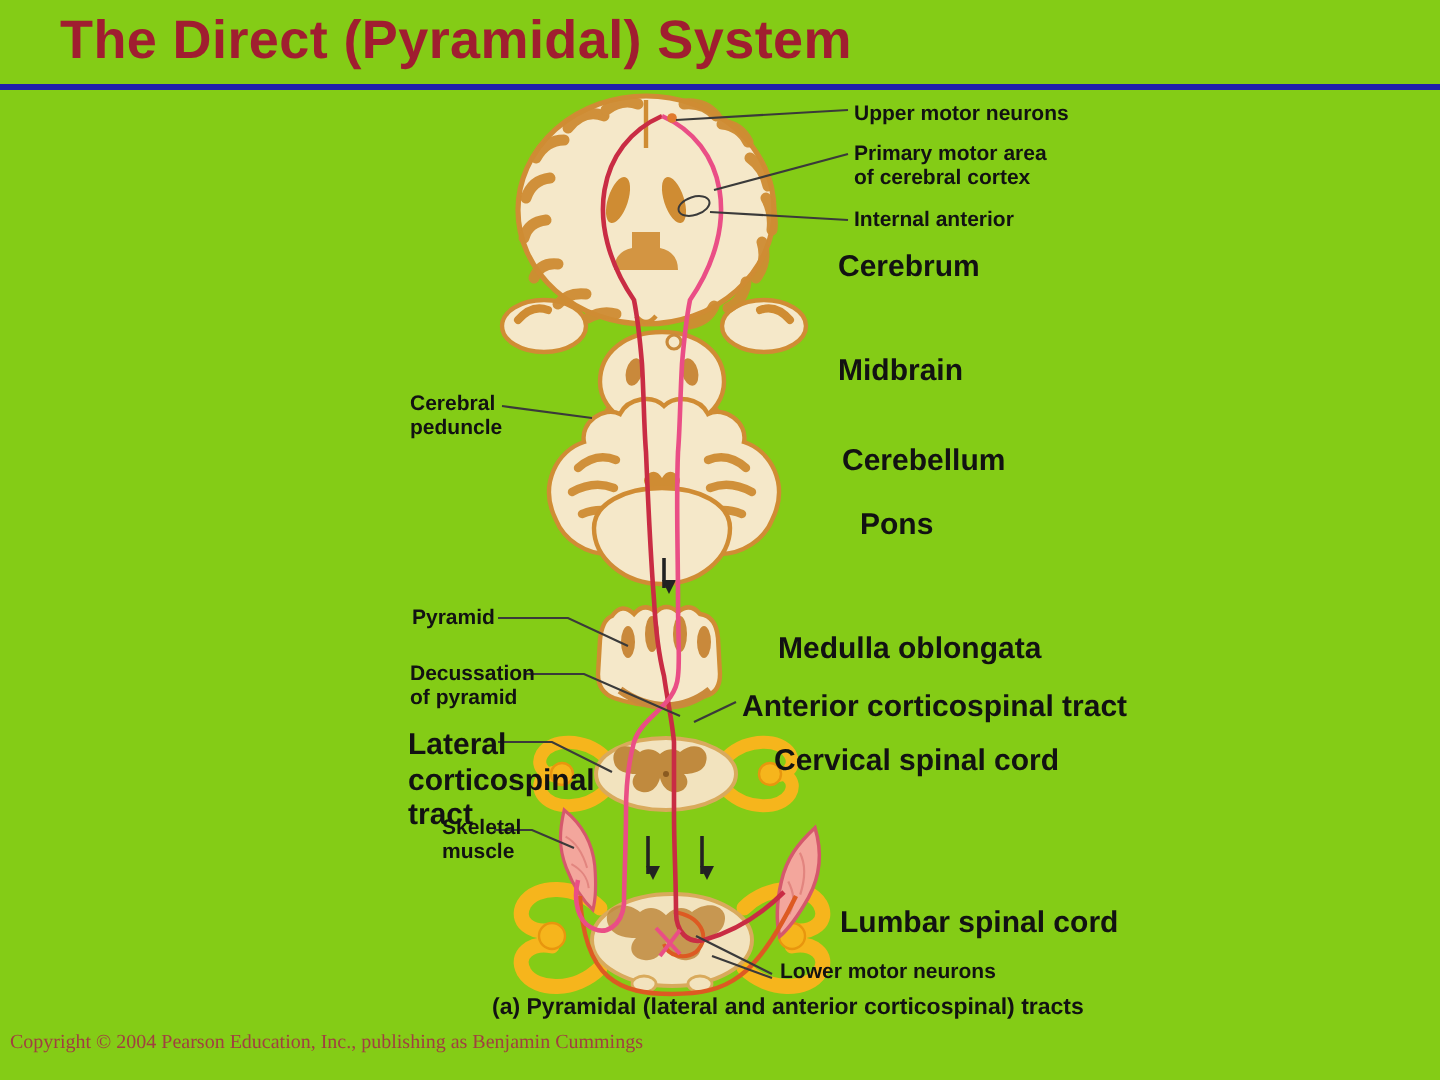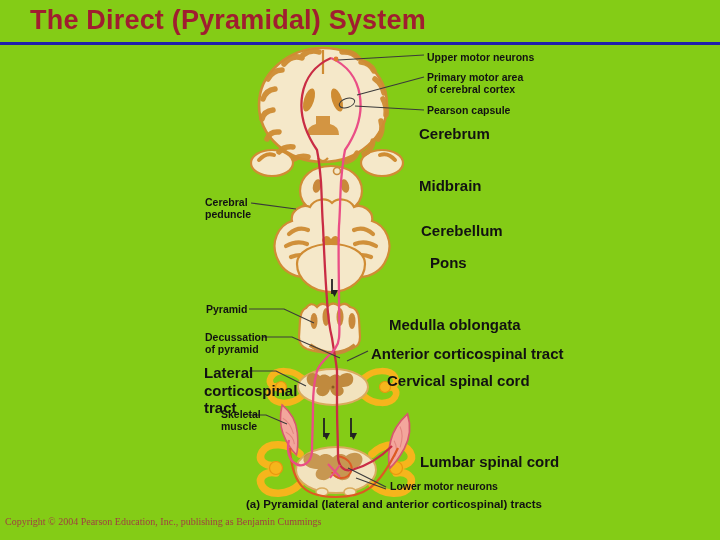--- a/index.html
+++ b/index.html
@@ -181,21 +181,21 @@
       <path d="M247,415 L266,415 L287,424"></path>
       <path d="M368,351 L347,361"></path>
       <path d="M386,487 L348,468"></path>
       <path d="M386,489 L356,478"></path>
     </g>
   </svg>
 
   <div class="lbl" style="left:427px;top:51px">Upper motor neurons</div>
   <div class="lbl" style="left:427px;top:71px">Primary motor area
 of cerebral cortex</div>
-  <div class="lbl" style="left:427px;top:104px">Pearson capsule</div>
+  <div class="lbl" style="left:427px;top:104px">Internal anterior</div>
   <div class="lbl strong" style="left:419px;top:125px">Cerebrum</div>
   <div class="lbl strong" style="left:419px;top:177px">Midbrain</div>
   <div class="lbl" style="left:205px;top:196px">Cerebral
 peduncle</div>
   <div class="lbl strong" style="left:421px;top:222px">Cerebellum</div>
   <div class="lbl strong" style="left:430px;top:254px">Pons</div>
   <div class="lbl" style="left:206px;top:303px">Pyramid</div>
   <div class="lbl strong" style="left:389px;top:316px">Medulla oblongata</div>
   <div class="lbl" style="left:205px;top:331px">Decussation
 of pyramid</div>

